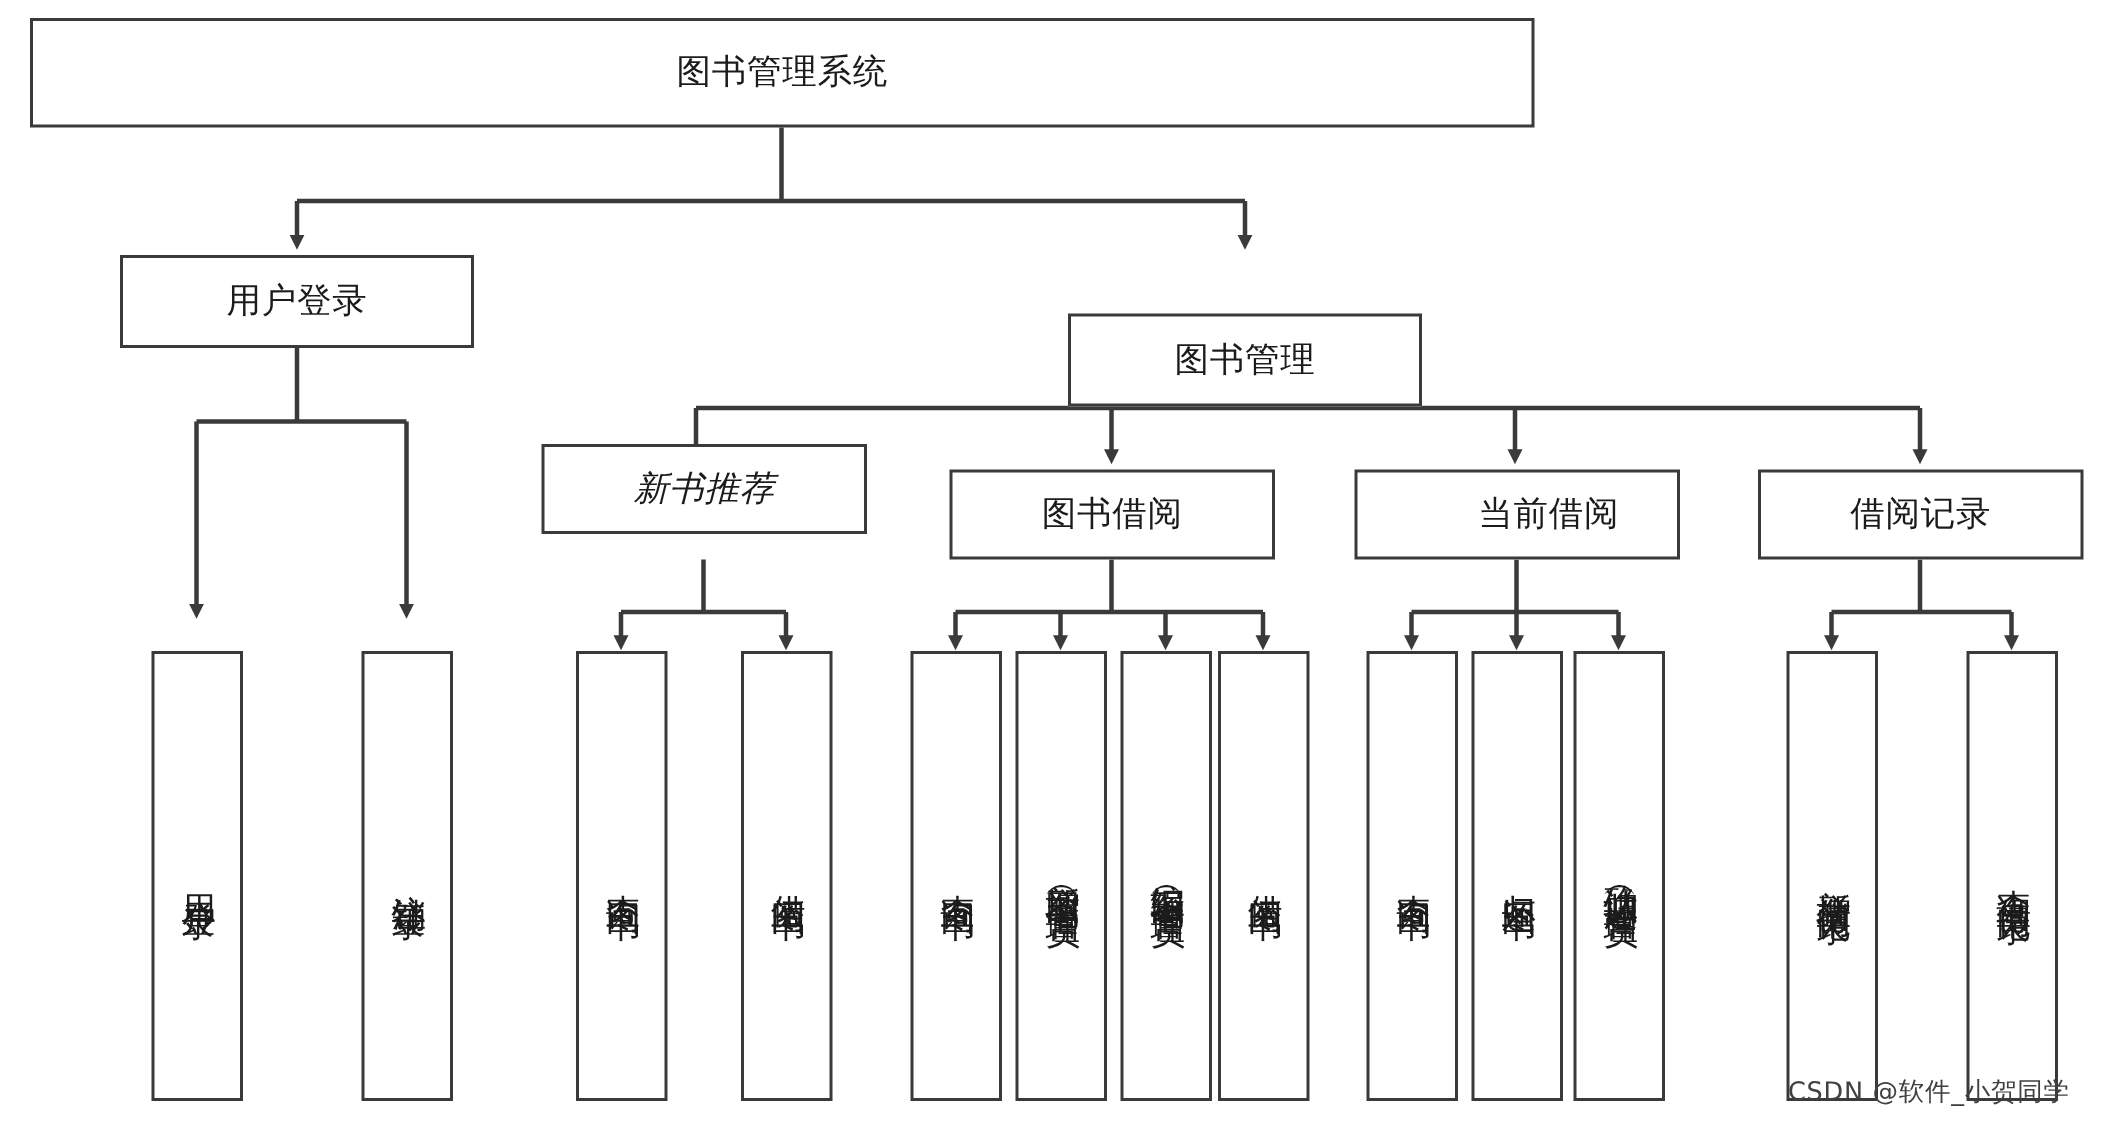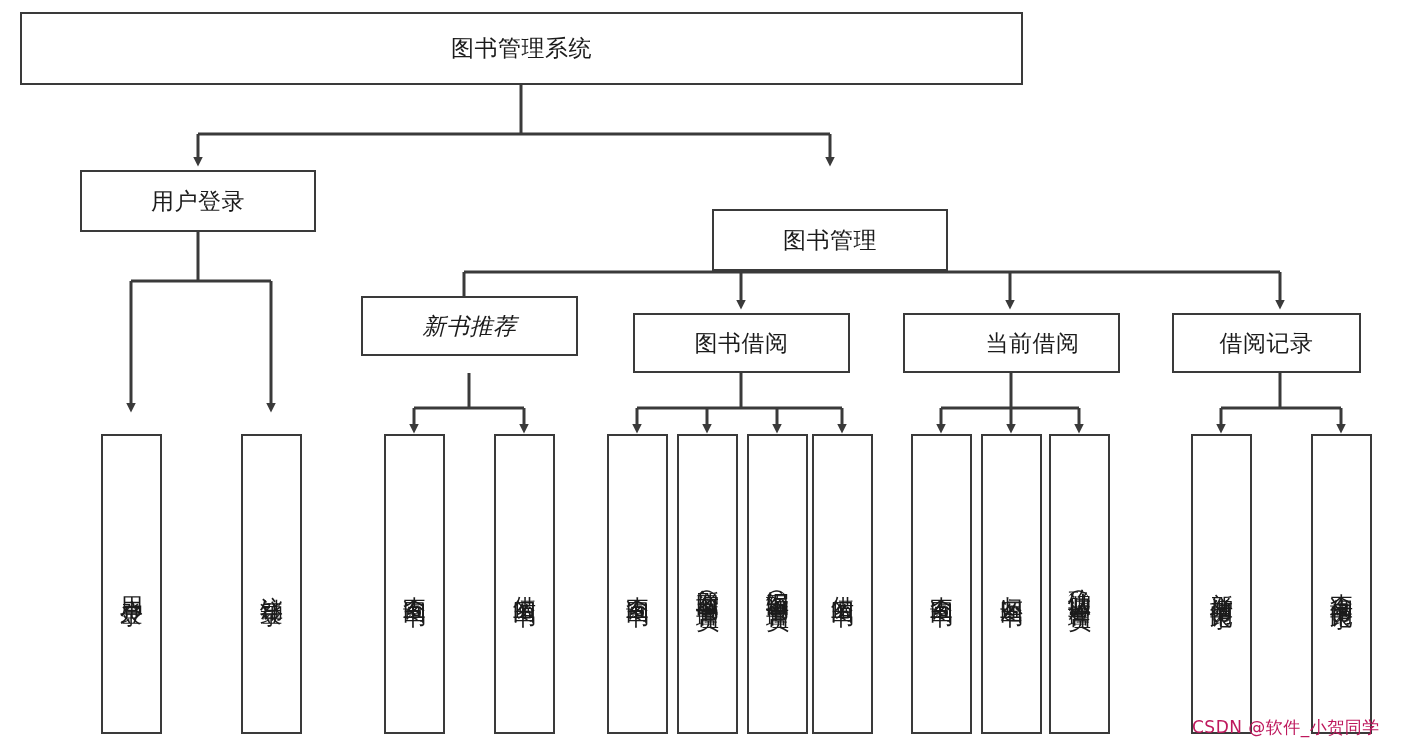--- a/index.html
+++ b/index.html
@@ -60,21 +60,21 @@
     writing-mode: vertical-rl;
     text-orientation: upright;
     font-size: 23px;
     line-height: 1.0;
     letter-spacing: 3px;
     white-space: nowrap;
   }
   .watermark {
     position: absolute;
     font-size: 17px;
-    color: #be185d;
+    color: #404040;
     white-space: nowrap;
     z-index: 3;
     letter-spacing: 0.5px;
   }
 </style>
 </head>
 <body>
 
 <div id="canvas">
 
@@ -146,21 +146,21 @@
   </div>
 
   <div class="node h" style="left:633px; top:313px; width:217px; height:60px;">
     <span class="label">图书借阅</span>
   </div>
 
   <div class="node h" style="left:903px; top:313px; width:217px; height:60px;padding-left:42px;">
     <span class="label">当前借阅</span>
   </div>
 
-  <div class="node h" style="left:1172px; top:313px; width:189px; height:60px;">
+  <div class="node h" style="left:1172px; top:313px; width:217px; height:60px;">
     <span class="label">借阅记录</span>
   </div>
 
   <div class="node v" style="left:101px; top:434px; width:61px; height:300px;">
     <span class="label">用户登录</span>
   </div>
 
   <div class="node v" style="left:241px; top:434px; width:61px; height:300px;">
     <span class="label">注销登录</span>
   </div>

